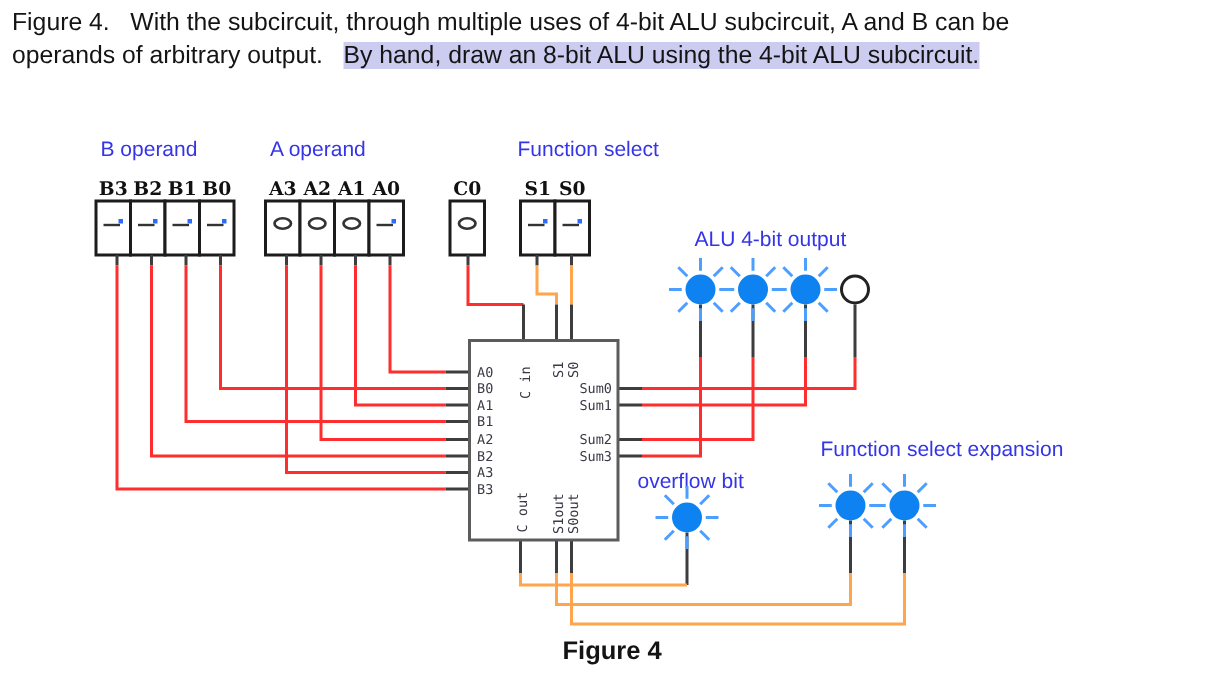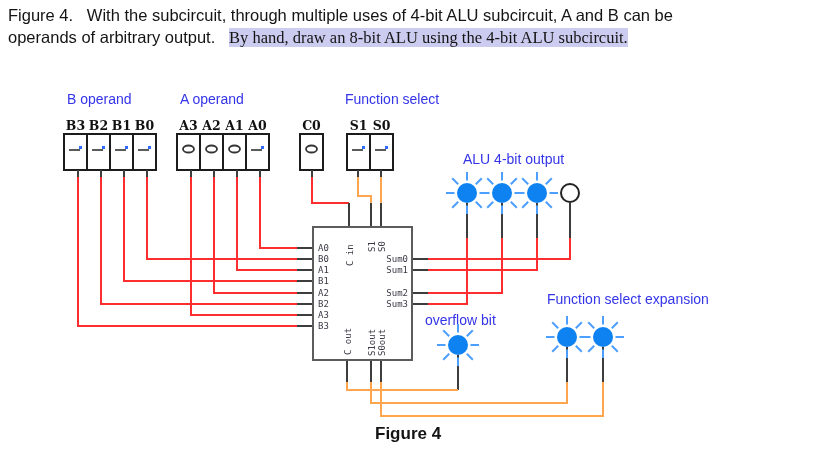--- a/index.html
+++ b/index.html
@@ -1,20 +1,20 @@
 <!DOCTYPE html>
 <html><head>
 <meta charset="utf-8">
 <style>
   html,body{margin:0;padding:0;background:#fff;}
   .page{position:relative;width:815px;height:463px;background:#fff;overflow:hidden;
         font-family:"Liberation Sans",sans-serif;}
   .header{position:absolute;left:8px;top:4px;width:800px;margin:0;
           font-size:16.5px;line-height:22px;color:#141414;white-space:pre-wrap;}
-  .hl{background:#ccccf0;font-family:Liberation Serif, serif;}
+  .hl{background:#ccccf0;}
   svg{position:absolute;left:0;top:0;}
   text{user-select:none;}
   .seclabel{font-family:"Liberation Sans",sans-serif;font-size:14px;}
   .swlabel{font-family:"DejaVu Serif",serif;font-weight:bold;font-size:12.5px;fill:#111;}
   .pinlabel{font-family:"DejaVu Sans Mono",monospace;font-size:9px;fill:#3a3a46;}
   .caption{font-family:"Liberation Sans",sans-serif;font-size:17px;font-weight:600;fill:#141414;}
   .swbox{fill:#fff;stroke:#1c1c1c;stroke-width:2;}
   .glyphline{stroke:#333;stroke-width:1.6;fill:none;}
   .glyphoff{fill:#fff;stroke:#333;stroke-width:1.8;}
   .tick{fill:#2b6bff;}

